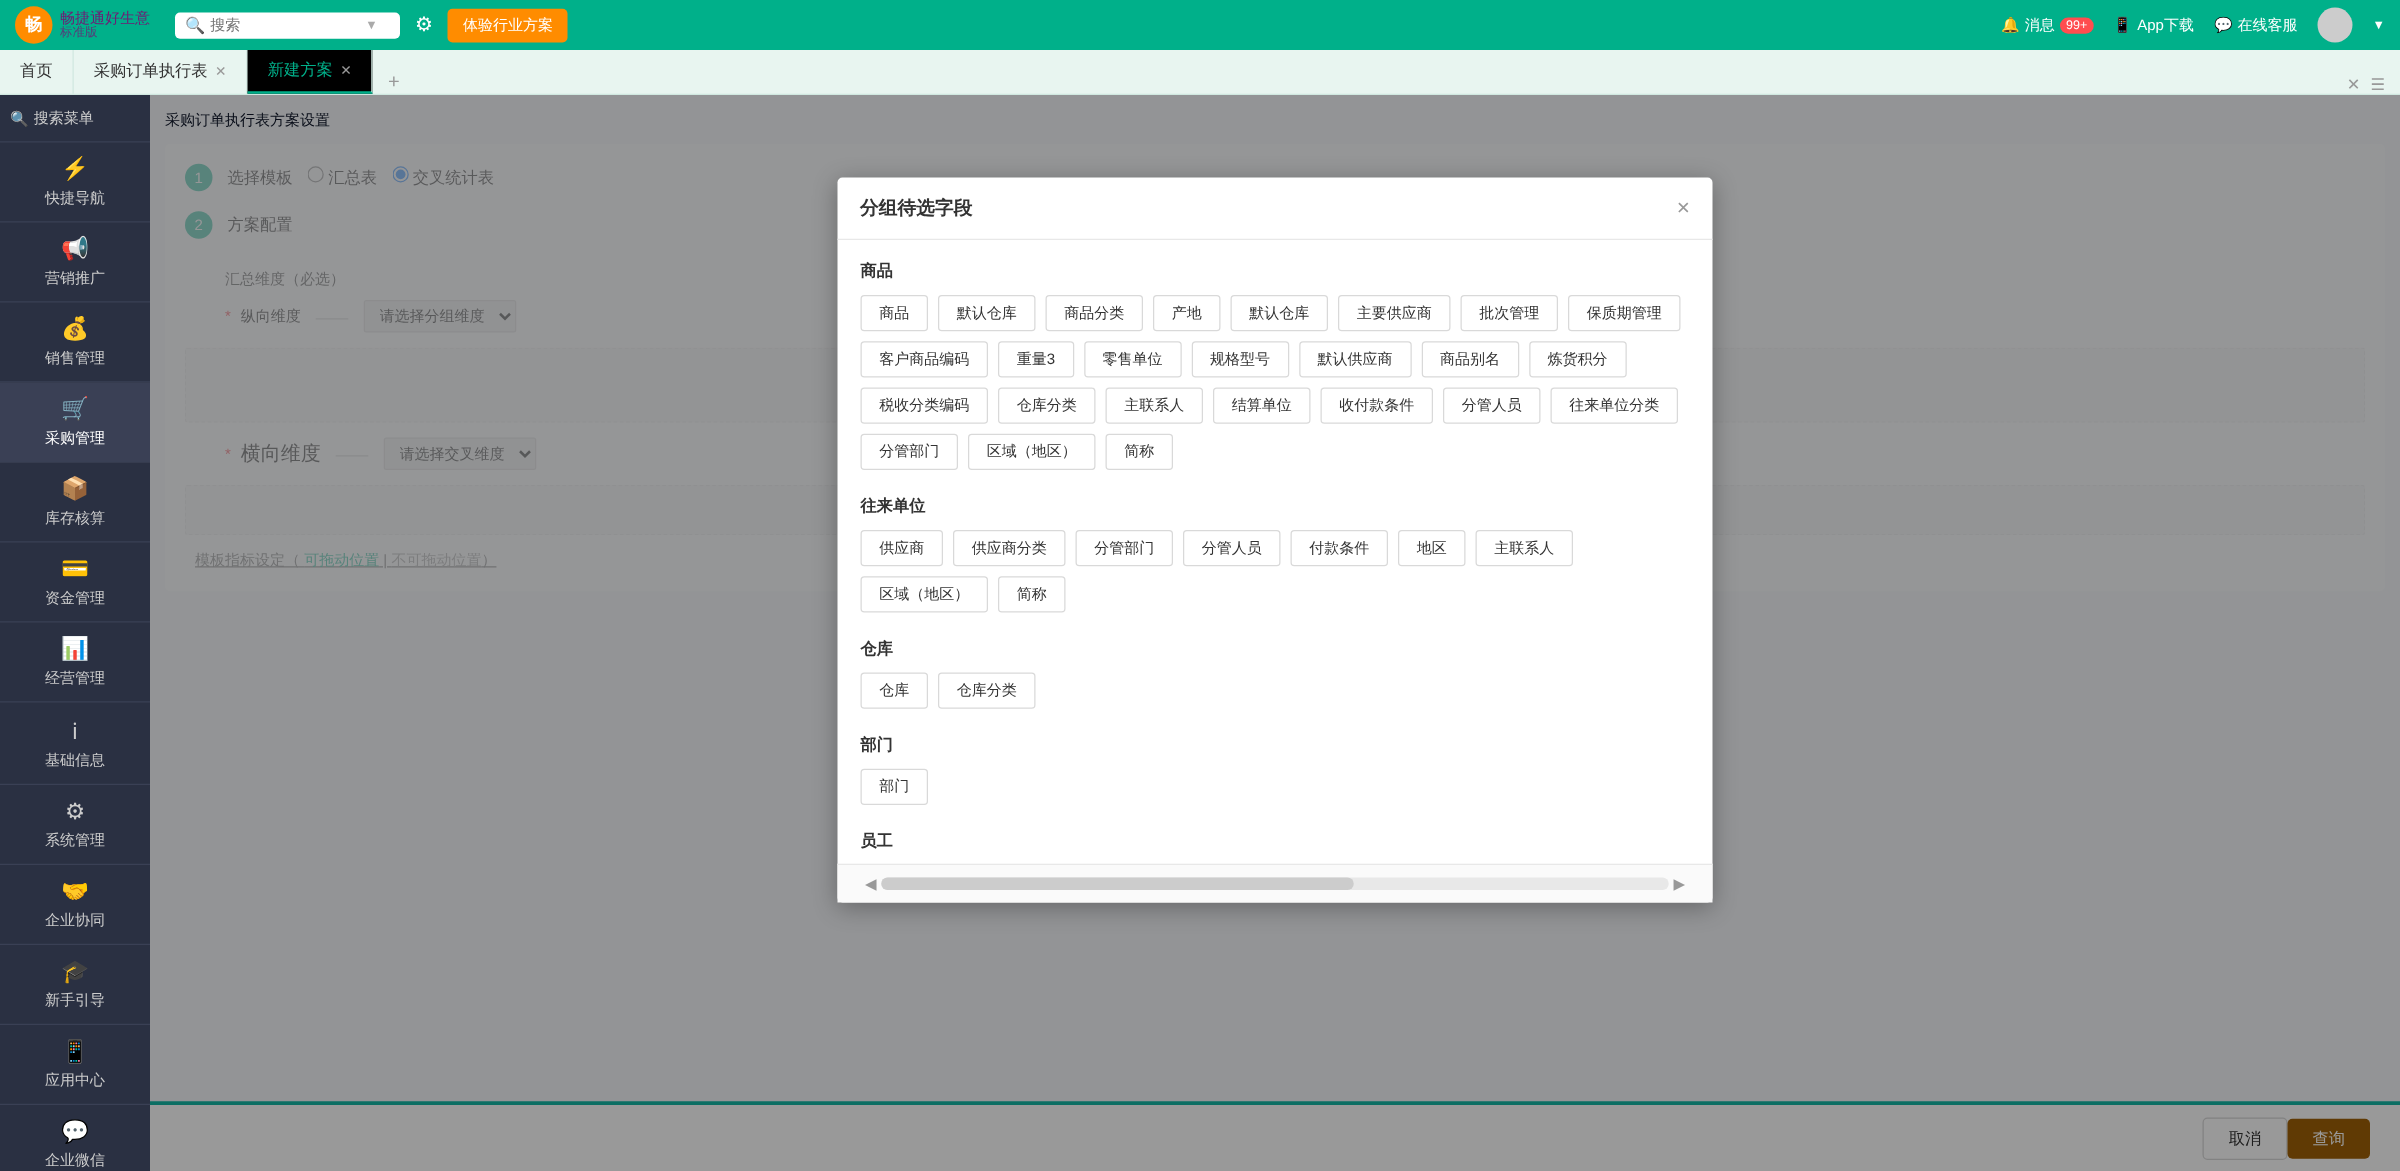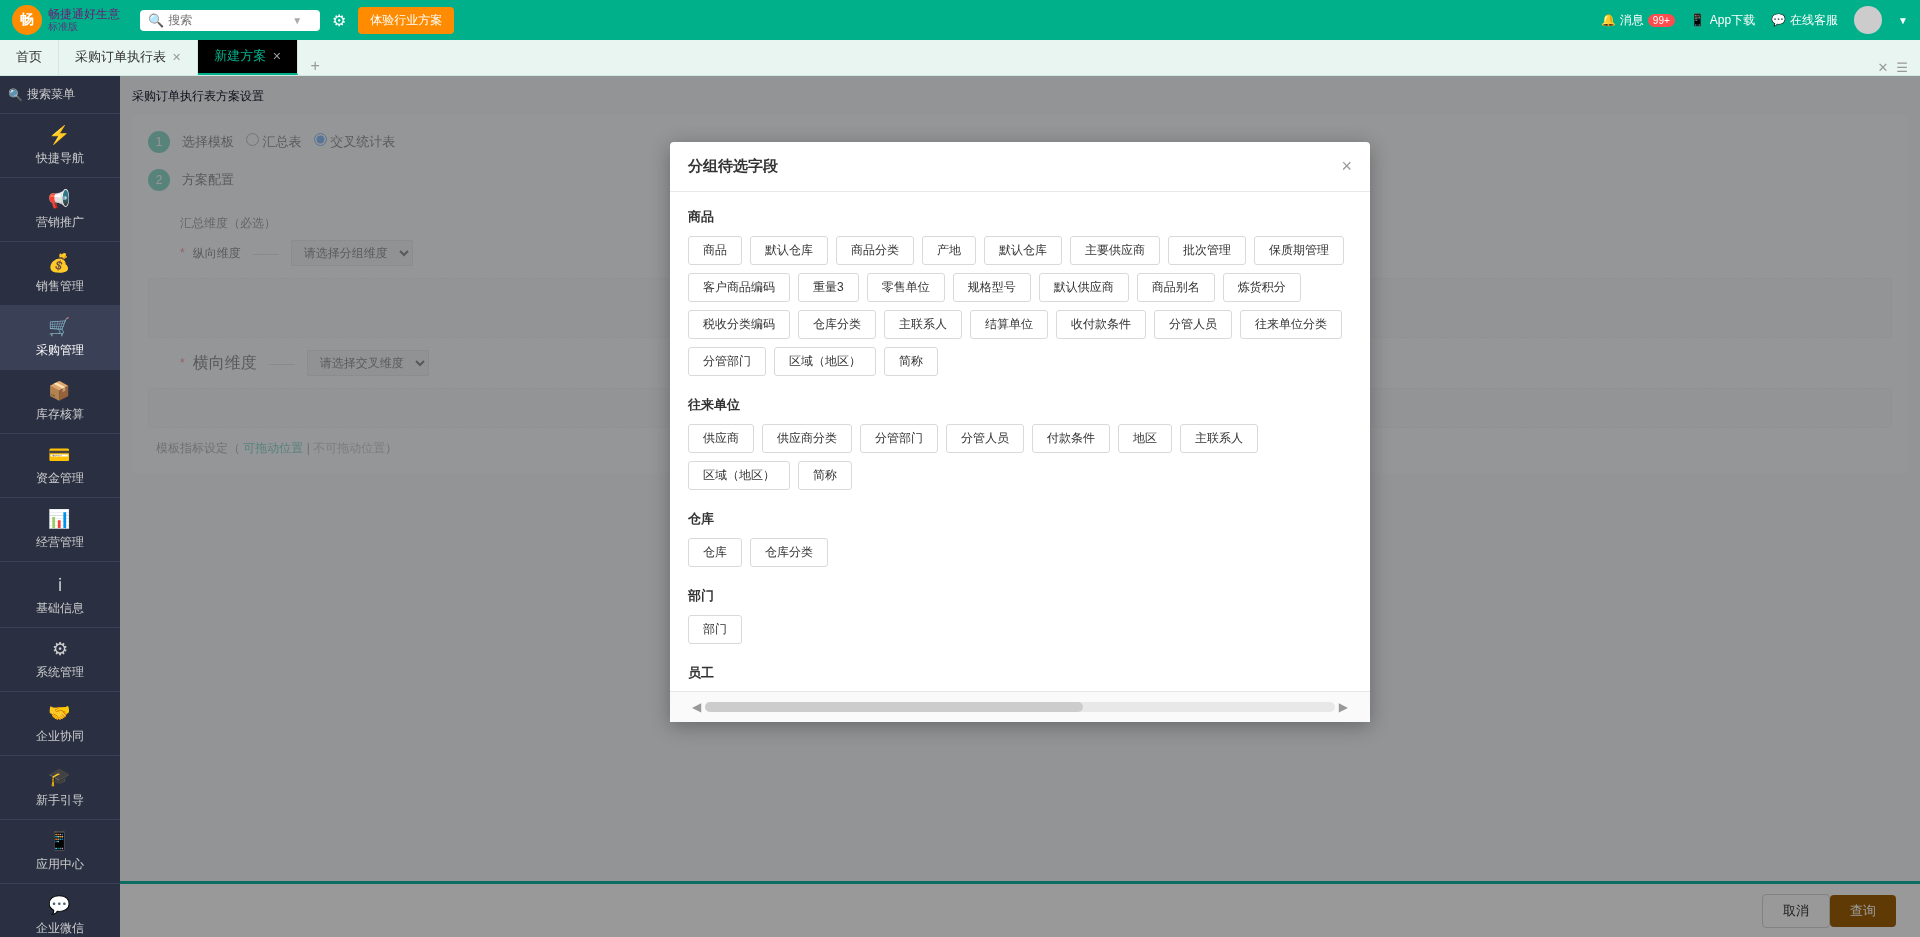--- a/index.html
+++ b/index.html
@@ -366,21 +366,21 @@
       <div style="height:60px;background:#f9f9f9;border:1px dashed #e8e8e8;margin-bottom:12px;border-radius:2px;"></div>
       <div style="display:flex;align-items:center;gap:8px;padding-left:32px;margin-bottom:12px;">
         <span style="color:#f5222d;font-size:12px;">*</span>
         <span style="font-size:16px;">横向维度</span>
         <span style="color:#ccc;margin:0 4px;">——</span>
         <select style="border:1px solid #d9d9d9;padding:4px 8px;font-size:12px;border-radius:2px;">
           <option>请选择交叉维度</option>
         </select>
       </div>
       <div style="height:40px;background:#f9f9f9;border:1px dashed #e8e8e8;margin-bottom:12px;border-radius:2px;"></div>
-      <div style="font-size:12px;color:#666;padding-left:8px;">模板指标设定（ <span style="color:#00b08a;cursor:pointer;">可拖动位置</span> | <span style="color:#999;">不可拖动位置</span>）</div>
+      <div style="font-size:12px;color:#666;padding-left:8px;text-decoration:underline;">模板指标设定（ <span style="color:#00b08a;cursor:pointer;">可拖动位置</span> | <span style="color:#999;">不可拖动位置</span>）</div>
     </div>
 
     <div class="modal-overlay">
       <div class="modal">
         <div class="modal-header">
           <span class="modal-title">分组待选字段</span>
           <button class="modal-close">×</button>
         </div>
 
         <div class="modal-body">

